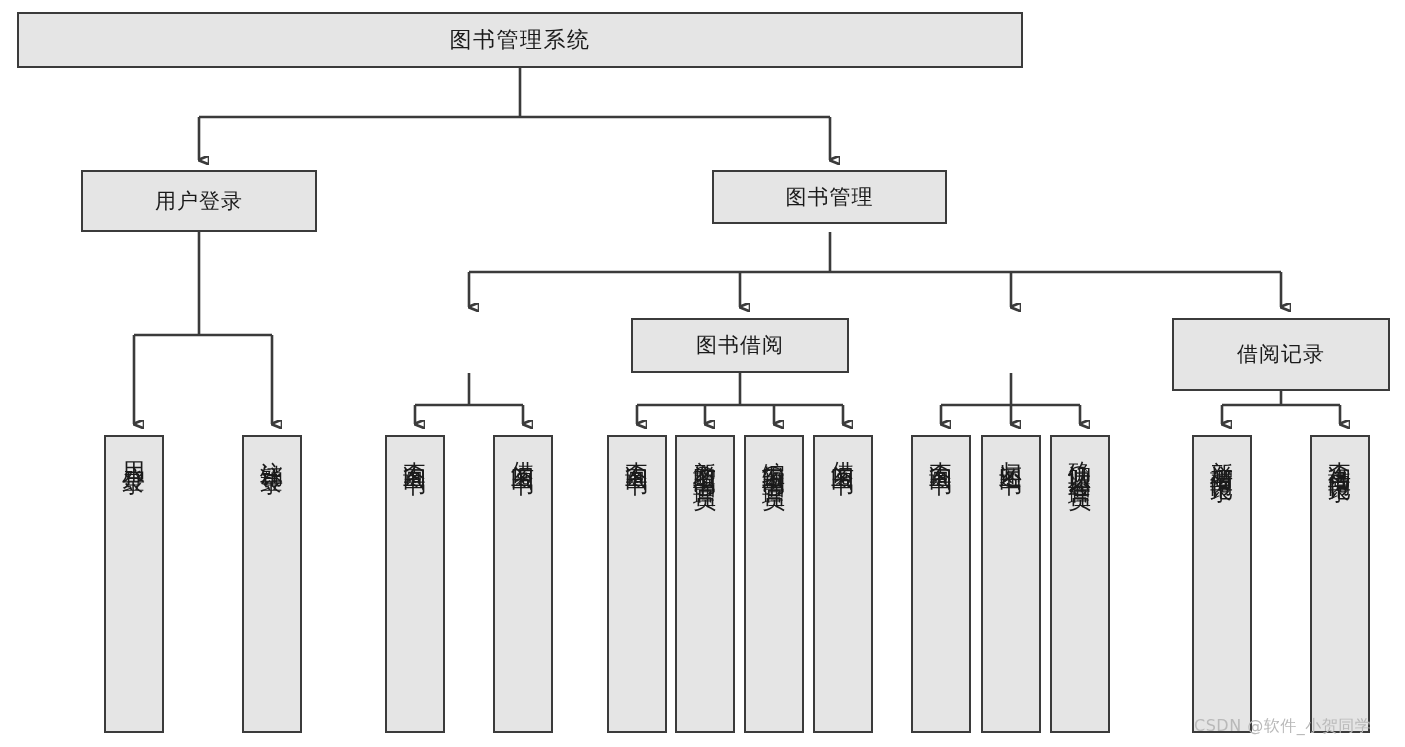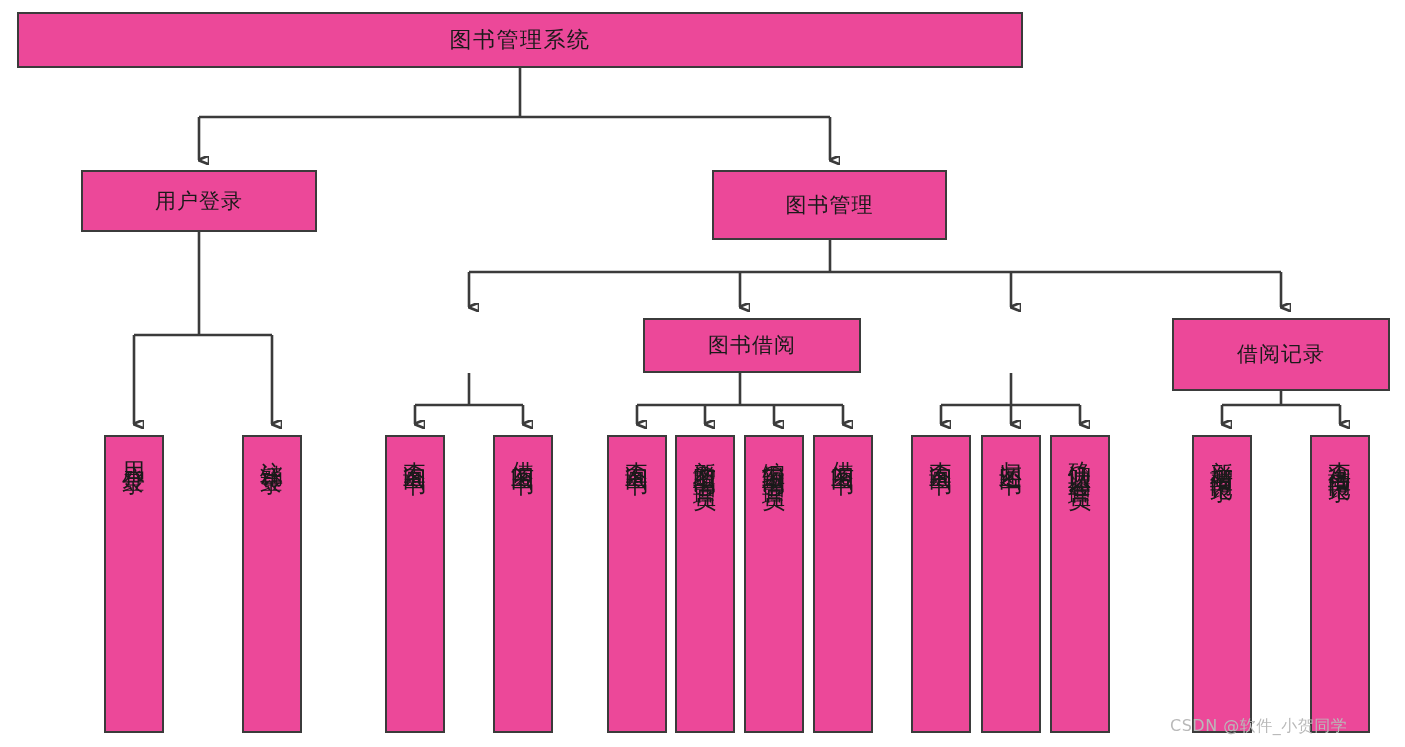--- a/index.html
+++ b/index.html
@@ -12,21 +12,21 @@
     position:relative;
   }
   #diagram{
     position:absolute;
     left:0;top:0;
     width:1405px;height:747px;
   }
   .node{
     position:absolute;
     box-sizing:border-box;
-    background:#ec4899;
+    background:#e5e5e5;
     border:2px solid #3b3b3b;
     display:flex;
     align-items:center;
     justify-content:center;
     color:#1a1a1a;
   }
   .node .label{
     display:block;
     text-align:center;
     line-height:1.18;
@@ -118,26 +118,26 @@
   </svg>
 
   <div class="node horiz root" style="left:17px;top:12px;width:1006px;height:56px;">
     <span class="label">图书管理系统</span>
   </div>
 
   <div class="node horiz" style="left:81px;top:170px;width:236px;height:62px;">
     <span class="label">用户登录</span>
   </div>
 
-  <div class="node horiz" style="left:712px;top:170px;width:235px;height:70px;">
+  <div class="node horiz" style="left:712px;top:170px;width:235px;height:54px;">
     <span class="label">图书管理</span>
   </div>
 
 
-  <div class="node horiz" style="left:631px;top:318px;width:218px;height:55px;margin-left:12px;">
+  <div class="node horiz" style="left:631px;top:318px;width:218px;height:55px;">
     <span class="label">图书借阅</span>
   </div>
 
 
   <div class="node horiz" style="left:1172px;top:318px;width:218px;height:73px;">
     <span class="label">借阅记录</span>
   </div>
 
   <div class="node vert" style="left:104px;top:435px;width:60px;height:298px;">
     <span class="label">用户登录</span>
@@ -184,15 +184,15 @@
   </div>
 
   <div class="node vert" style="left:1192px;top:435px;width:60px;height:298px;">
     <span class="label">新增借阅记录</span>
   </div>
 
   <div class="node vert" style="left:1310px;top:435px;width:60px;height:298px;">
     <span class="label">查询借阅记录</span>
   </div>
 
-  <div class="wm" style="left:1170px;top:716px;">CSDN @软件_小贺同学</div>
+  <div class="wm" style="left:1194px;top:716px;">CSDN @软件_小贺同学</div>
 
 </div>
 
 </body></html>

